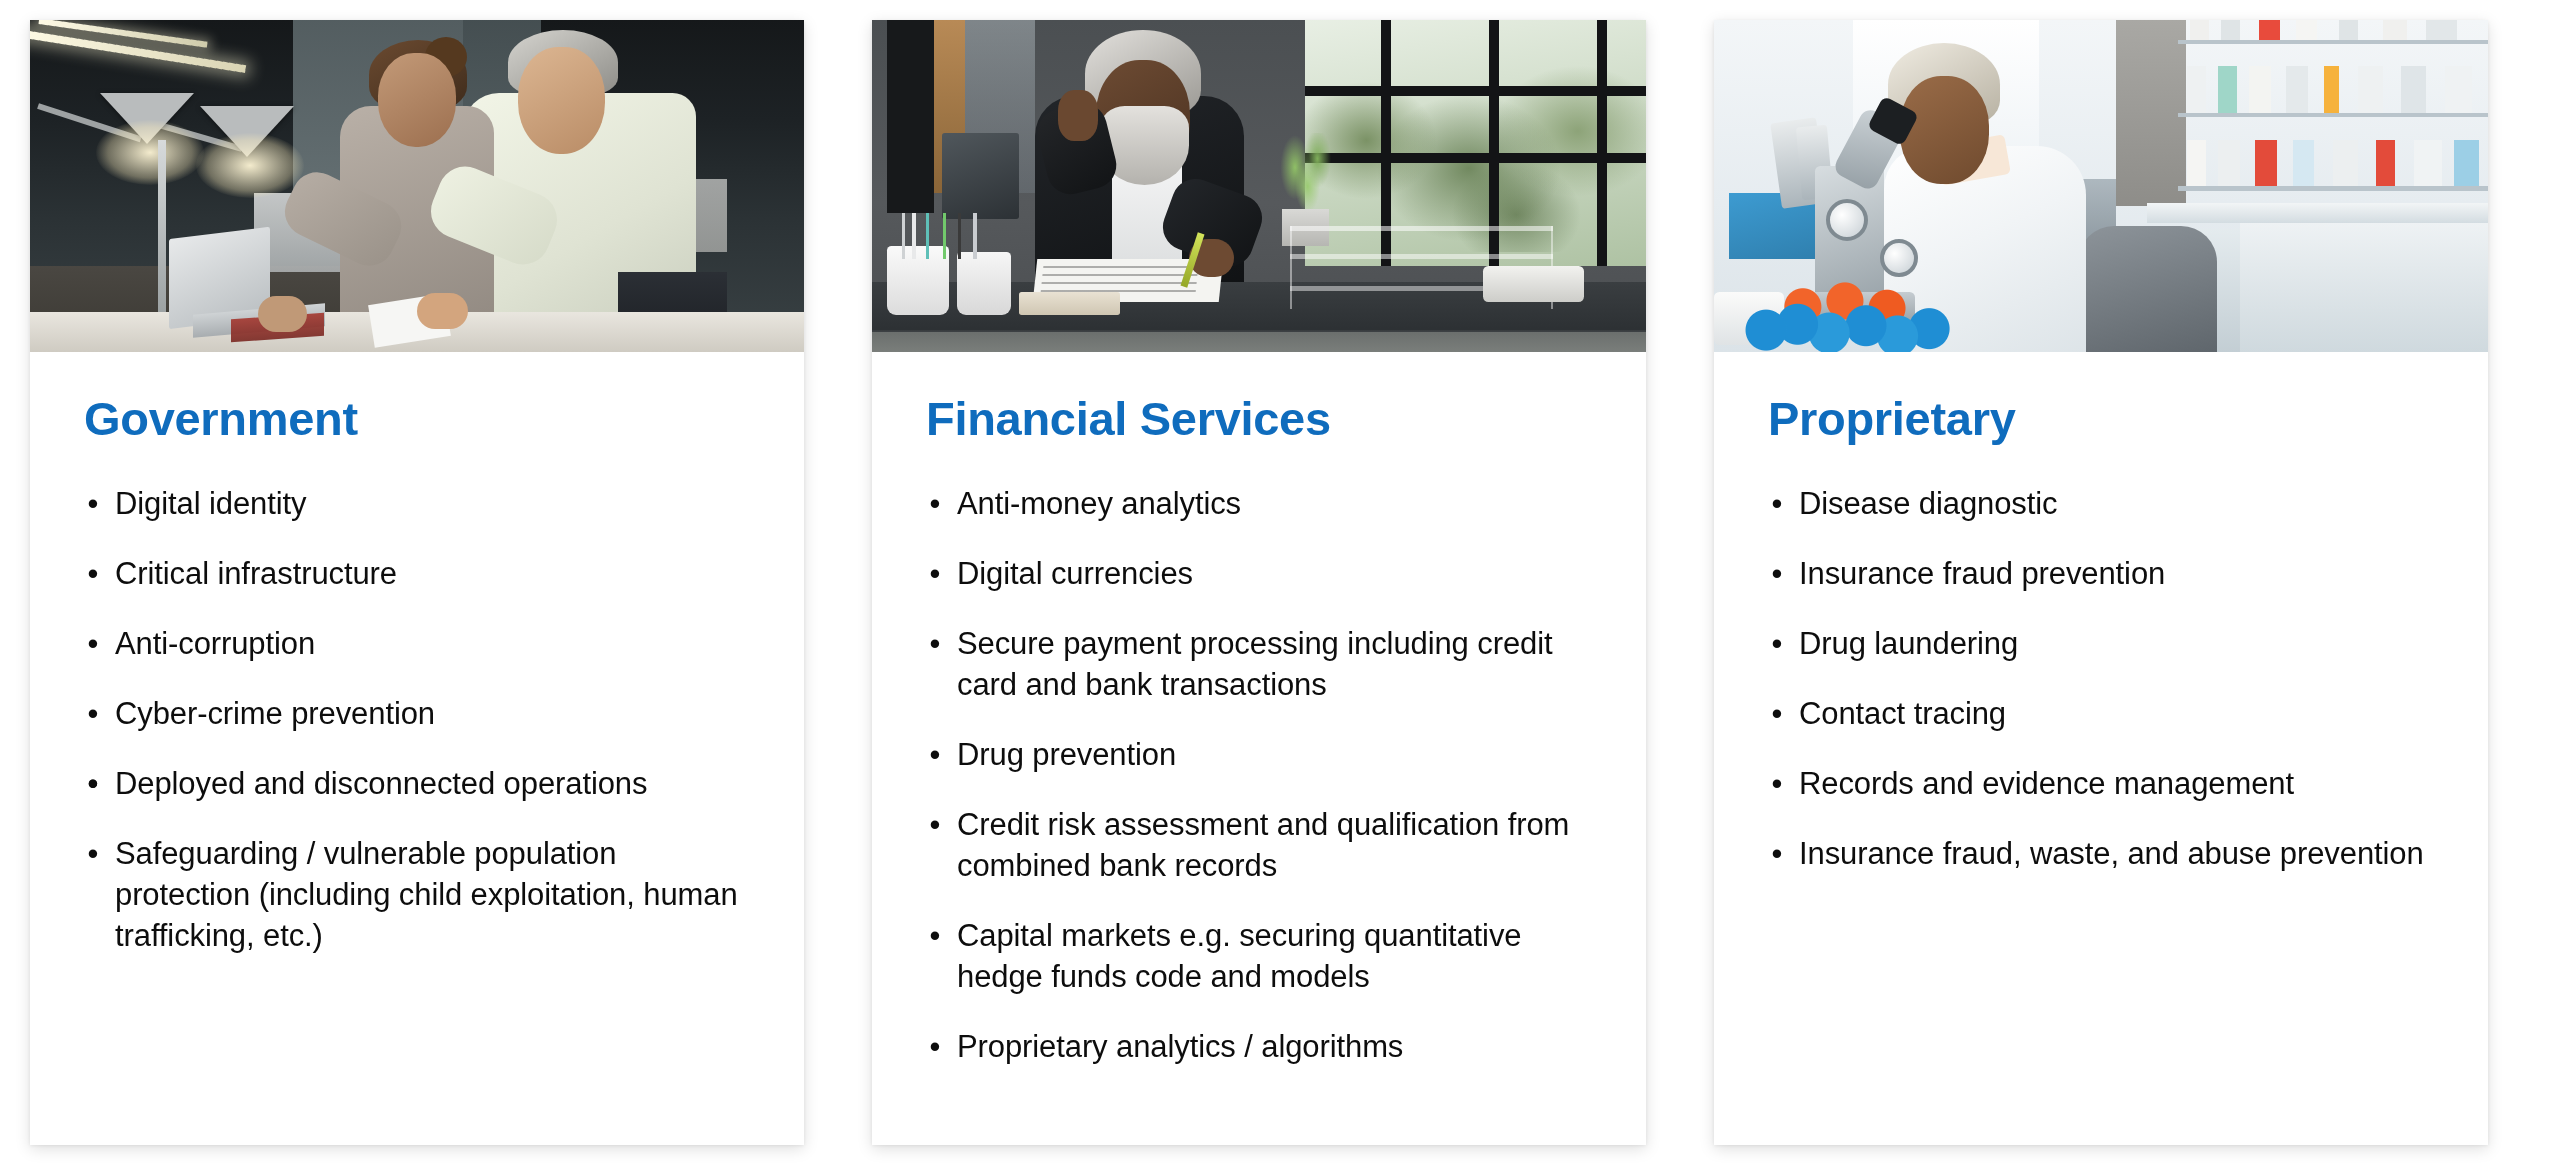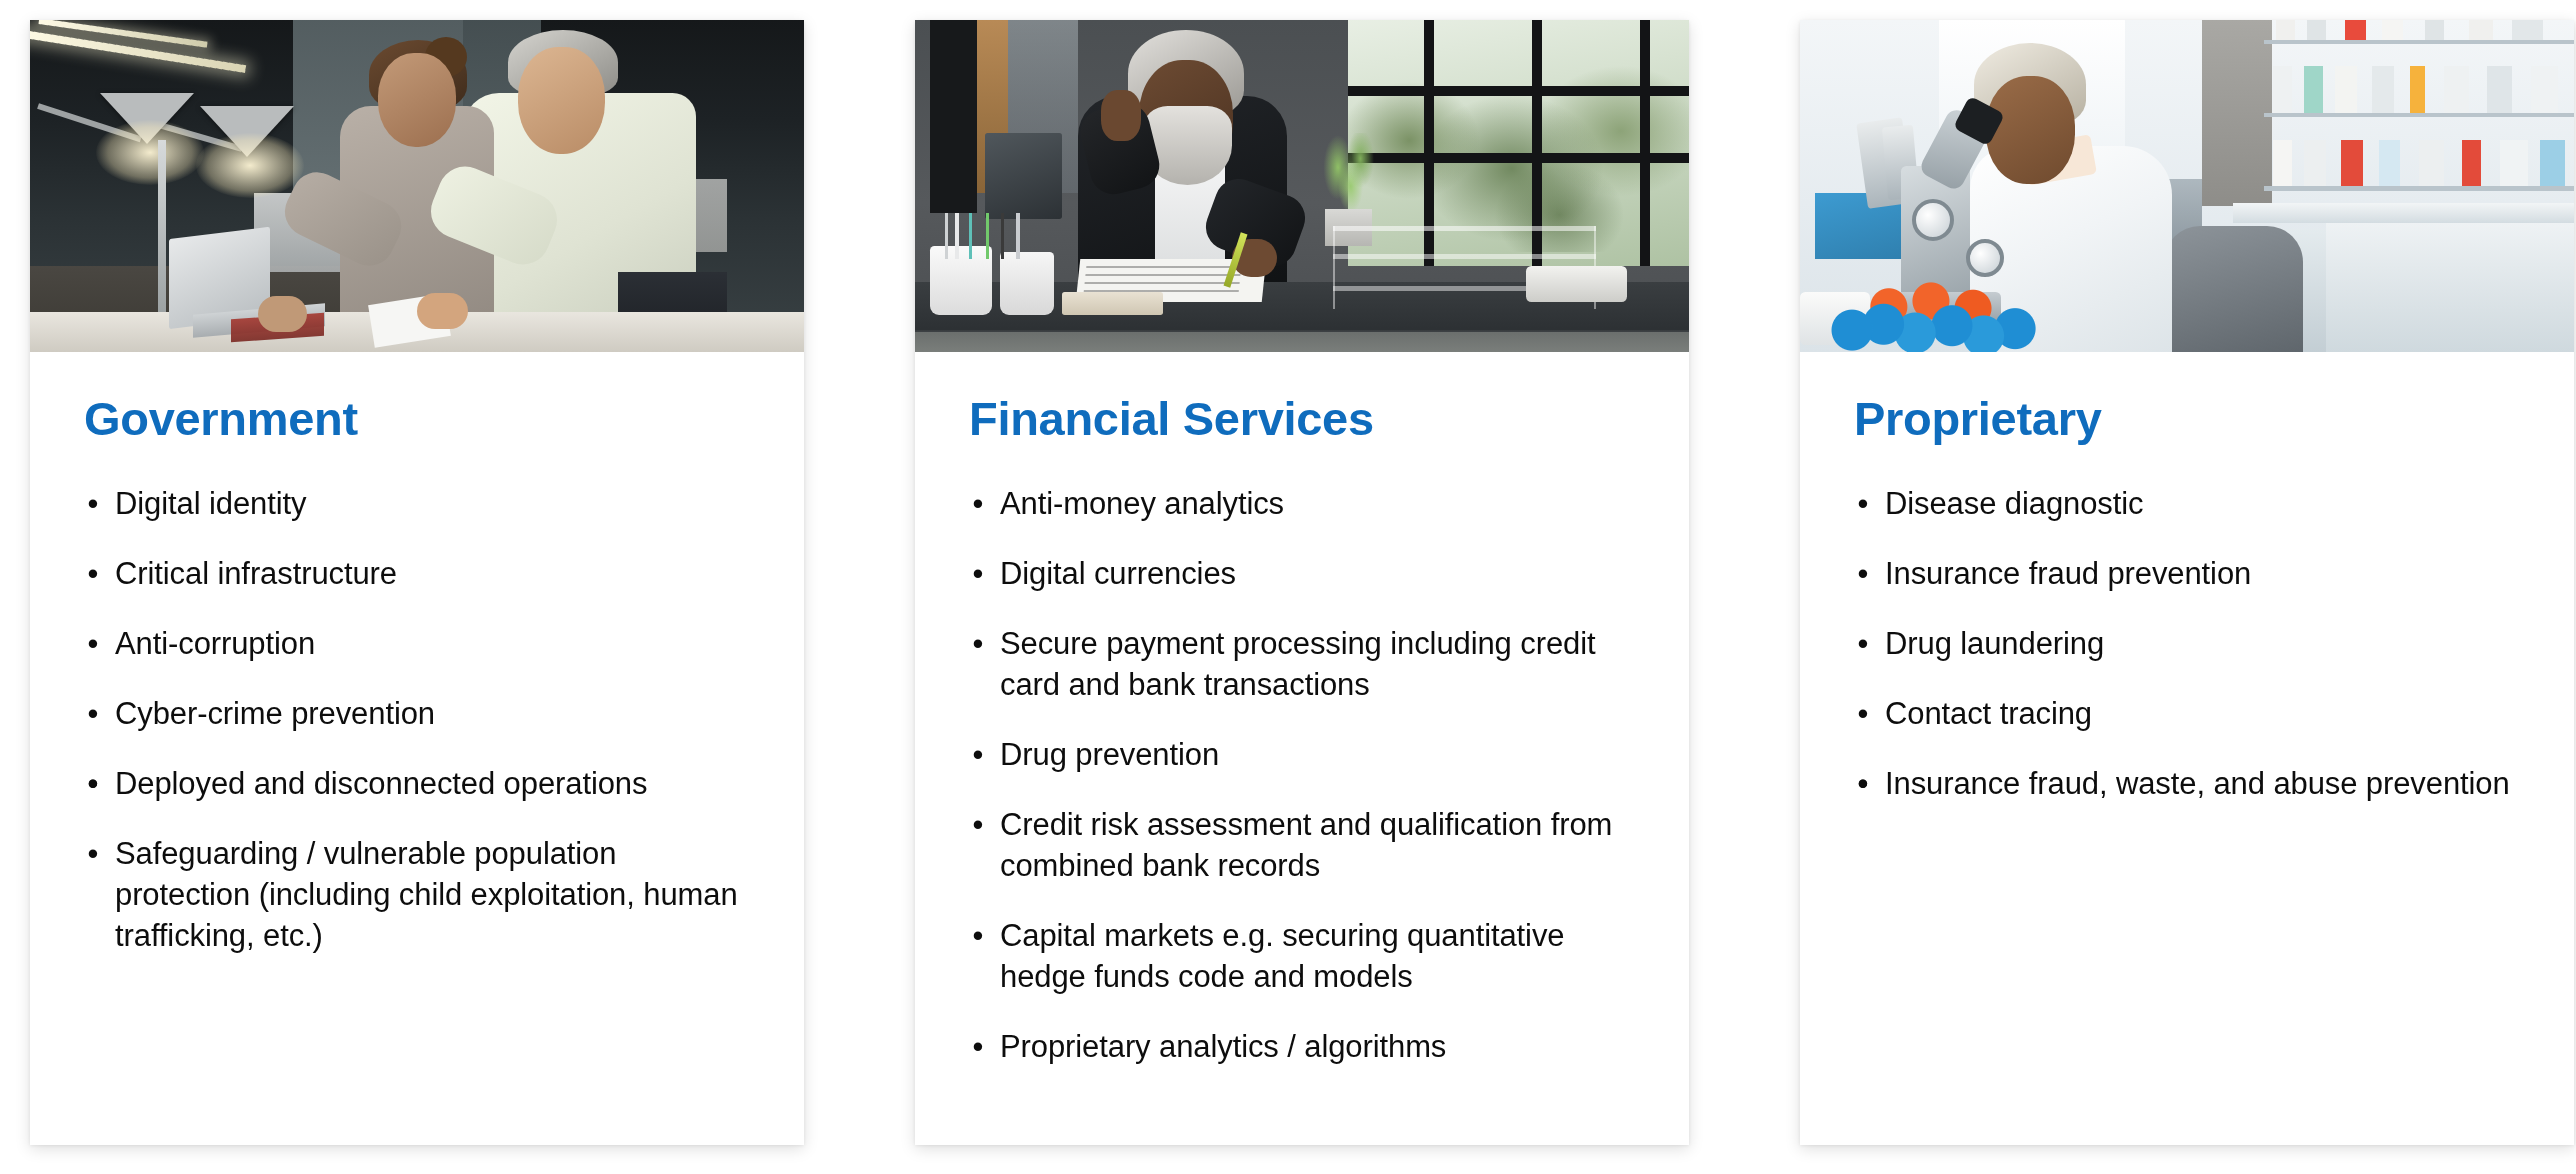--- a/index.html
+++ b/index.html
@@ -13,21 +13,21 @@
   }
 
   .slide {
     position: relative;
     width: 2576px;
     height: 1174px;
     background: #ffffff;
     display: flex;
     align-items: flex-start;
     padding: 20px 0 0 30px;
-    gap: 111px;
+    gap: 68px;
   }
 
   .card {
     position: relative;
     width: 774px;
     height: 1125px;
     background: #ffffff;
     box-shadow: 0 3.6px 14.5px rgba(0,0,0,0.13), 0 0.9px 3.6px rgba(0,0,0,0.08);
     overflow: hidden;
     flex: 0 0 auto;
@@ -740,20 +740,21 @@
         <li class="bullet-item">
           <span class="bullet-dot">•</span>
           <span>Drug laundering</span>
         </li>
         <li class="bullet-item">
           <span class="bullet-dot">•</span>
           <span>Contact tracing</span>
         </li>
         <li class="bullet-item">
           <span class="bullet-dot">•</span>
+          <span>Records and evidence management</span>
         </li>
         <li class="bullet-item">
           <span class="bullet-dot">•</span>
           <span>Insurance fraud, waste, and abuse prevention</span>
         </li>
       </ul>
     </div>
   </div>
 
 </div>

